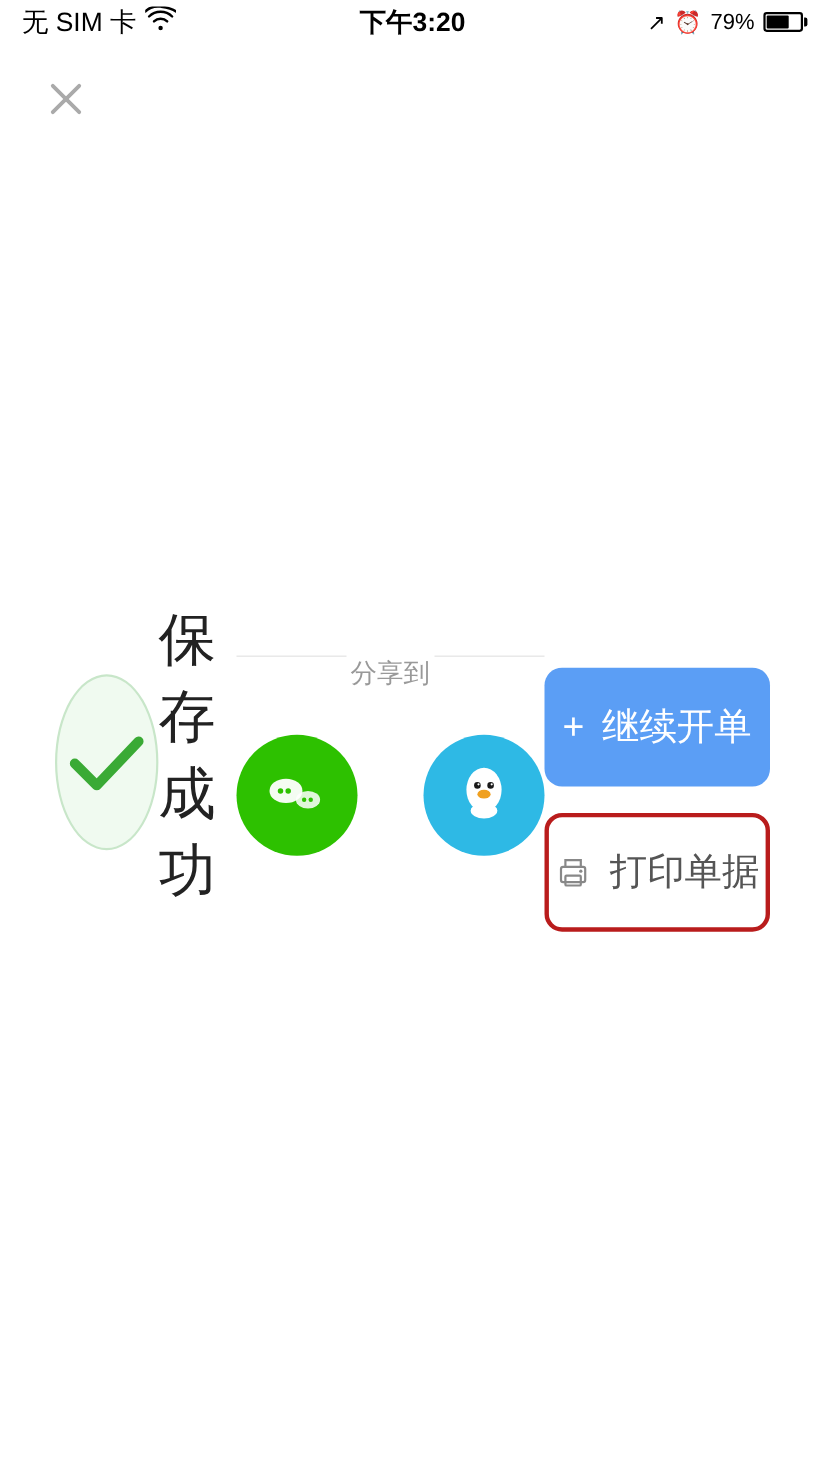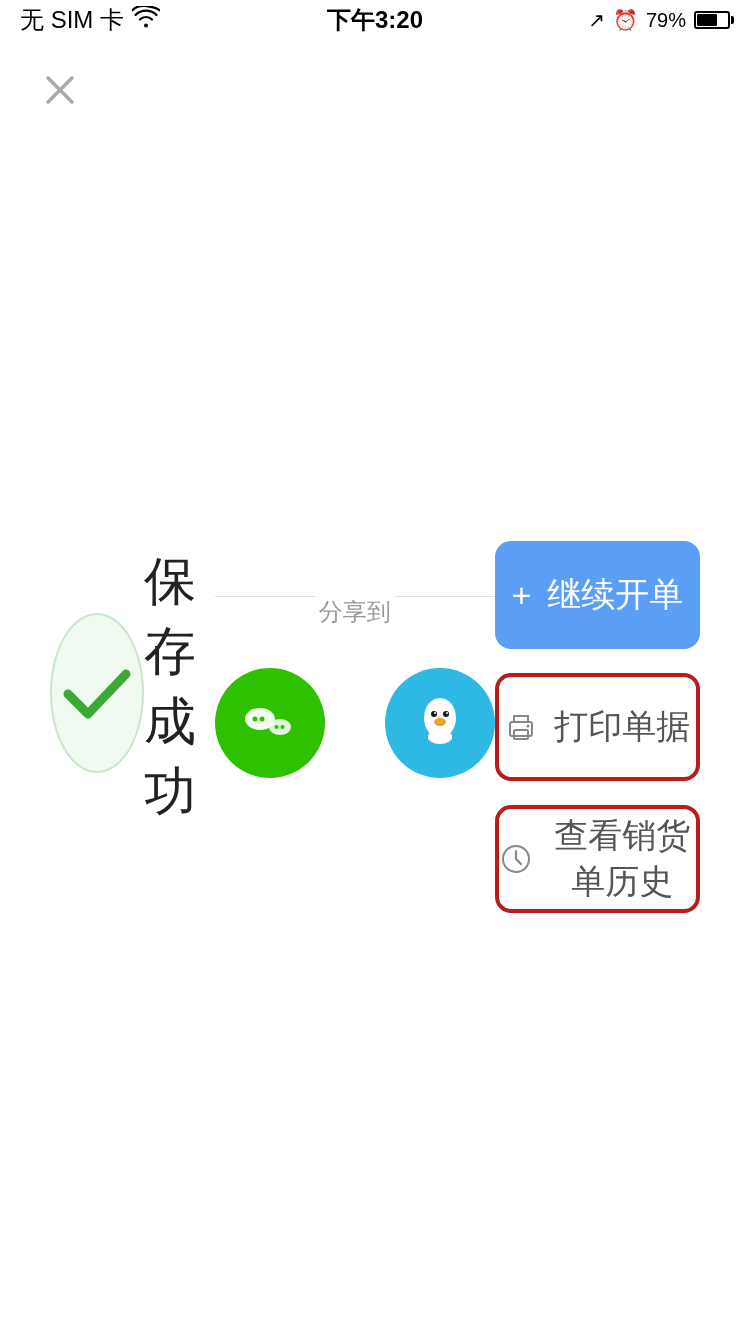--- a/index.html
+++ b/index.html
@@ -296,24 +296,15 @@
         <svg width="34" height="34" viewBox="0 0 34 34" fill="none">
           <rect x="6" y="12" width="22" height="14" rx="2" stroke="#888" stroke-width="2" fill="none"></rect>
           <rect x="10" y="20" width="14" height="9" rx="1" stroke="#888" stroke-width="2" fill="none"></rect>
           <path d="M10 12V6h14v6" stroke="#888" stroke-width="2" fill="none"></path>
           <circle cx="24" cy="16" r="1.5" fill="#888"></circle>
         </svg>
       </span>
       <span>打印单据</span>
     </button>
 
-    <button class="btn btn-secondary">
-      <span class="btn-icon">
-        <svg width="34" height="34" viewBox="0 0 34 34" fill="none">
-          <circle cx="17" cy="17" r="13" stroke="#888" stroke-width="2" fill="none"></circle>
-          <polyline points="17,9 17,17 22,22" stroke="#888" stroke-width="2.2" stroke-linecap="round" stroke-linejoin="round"></polyline>
-        </svg>
-      </span>
-      <span>查看销货单历史</span>
-    </button>
 
   </div>
 </div>
 
 </body></html>

